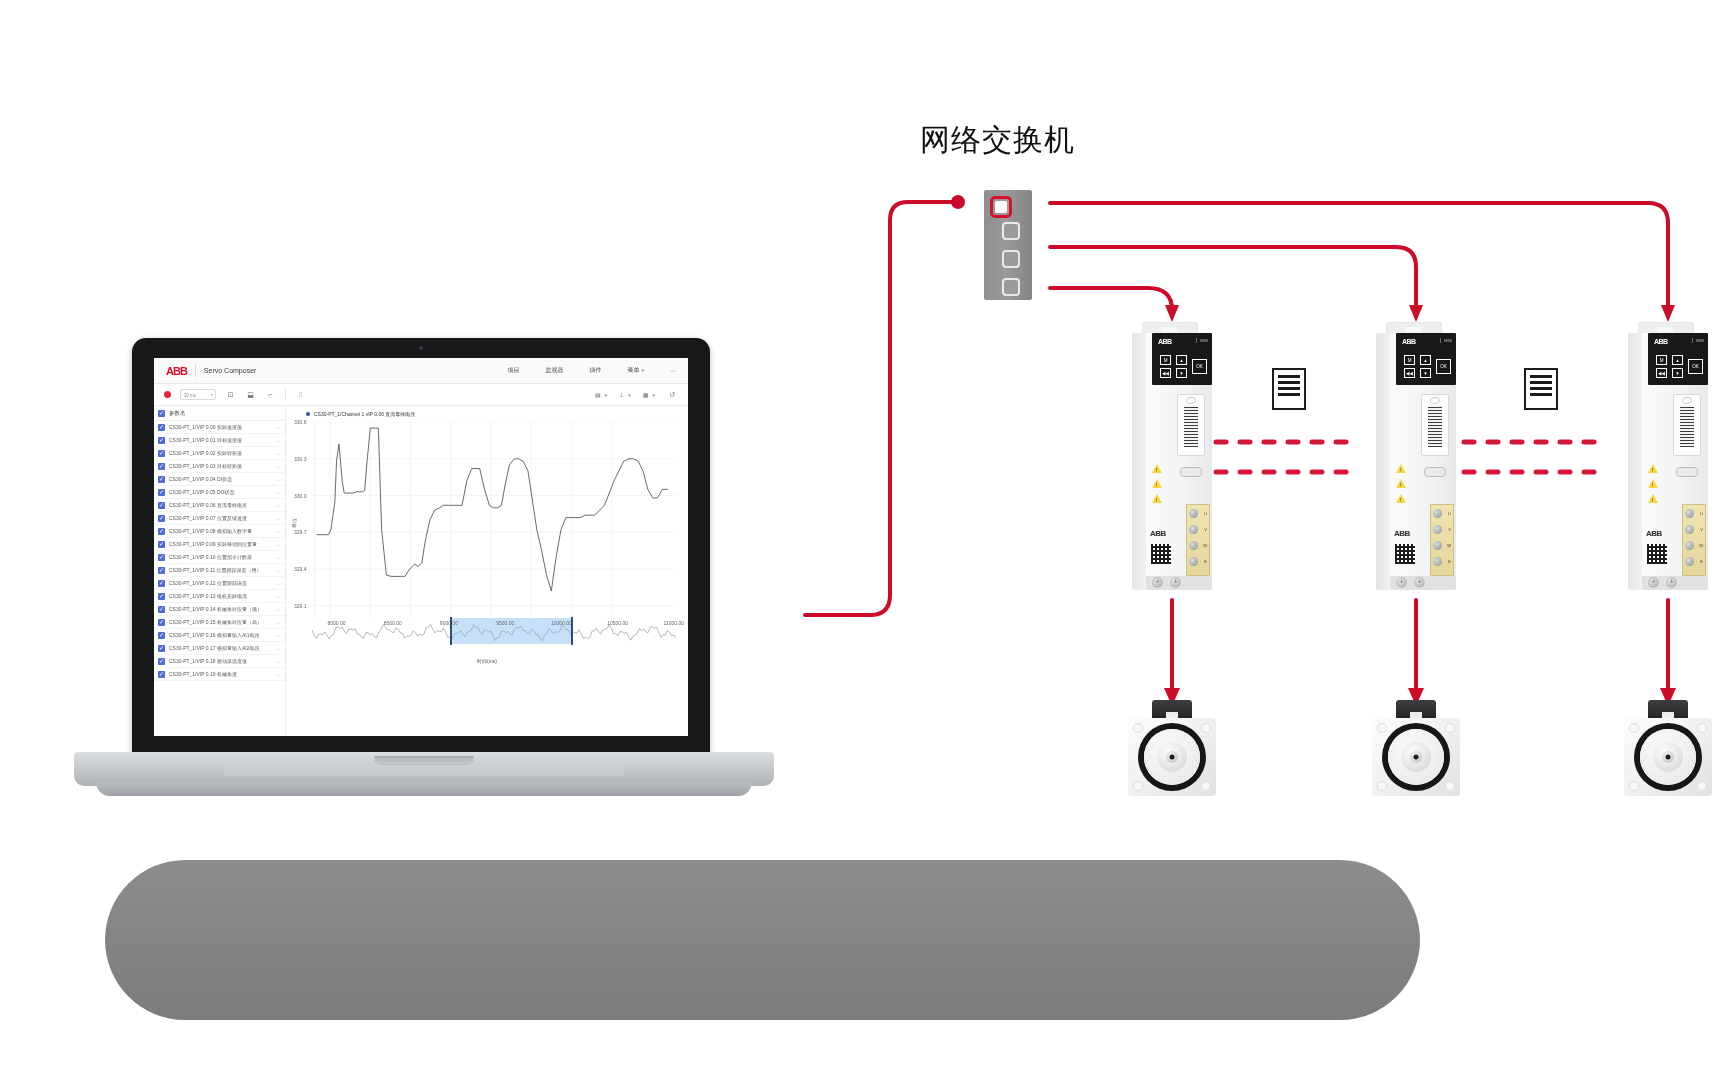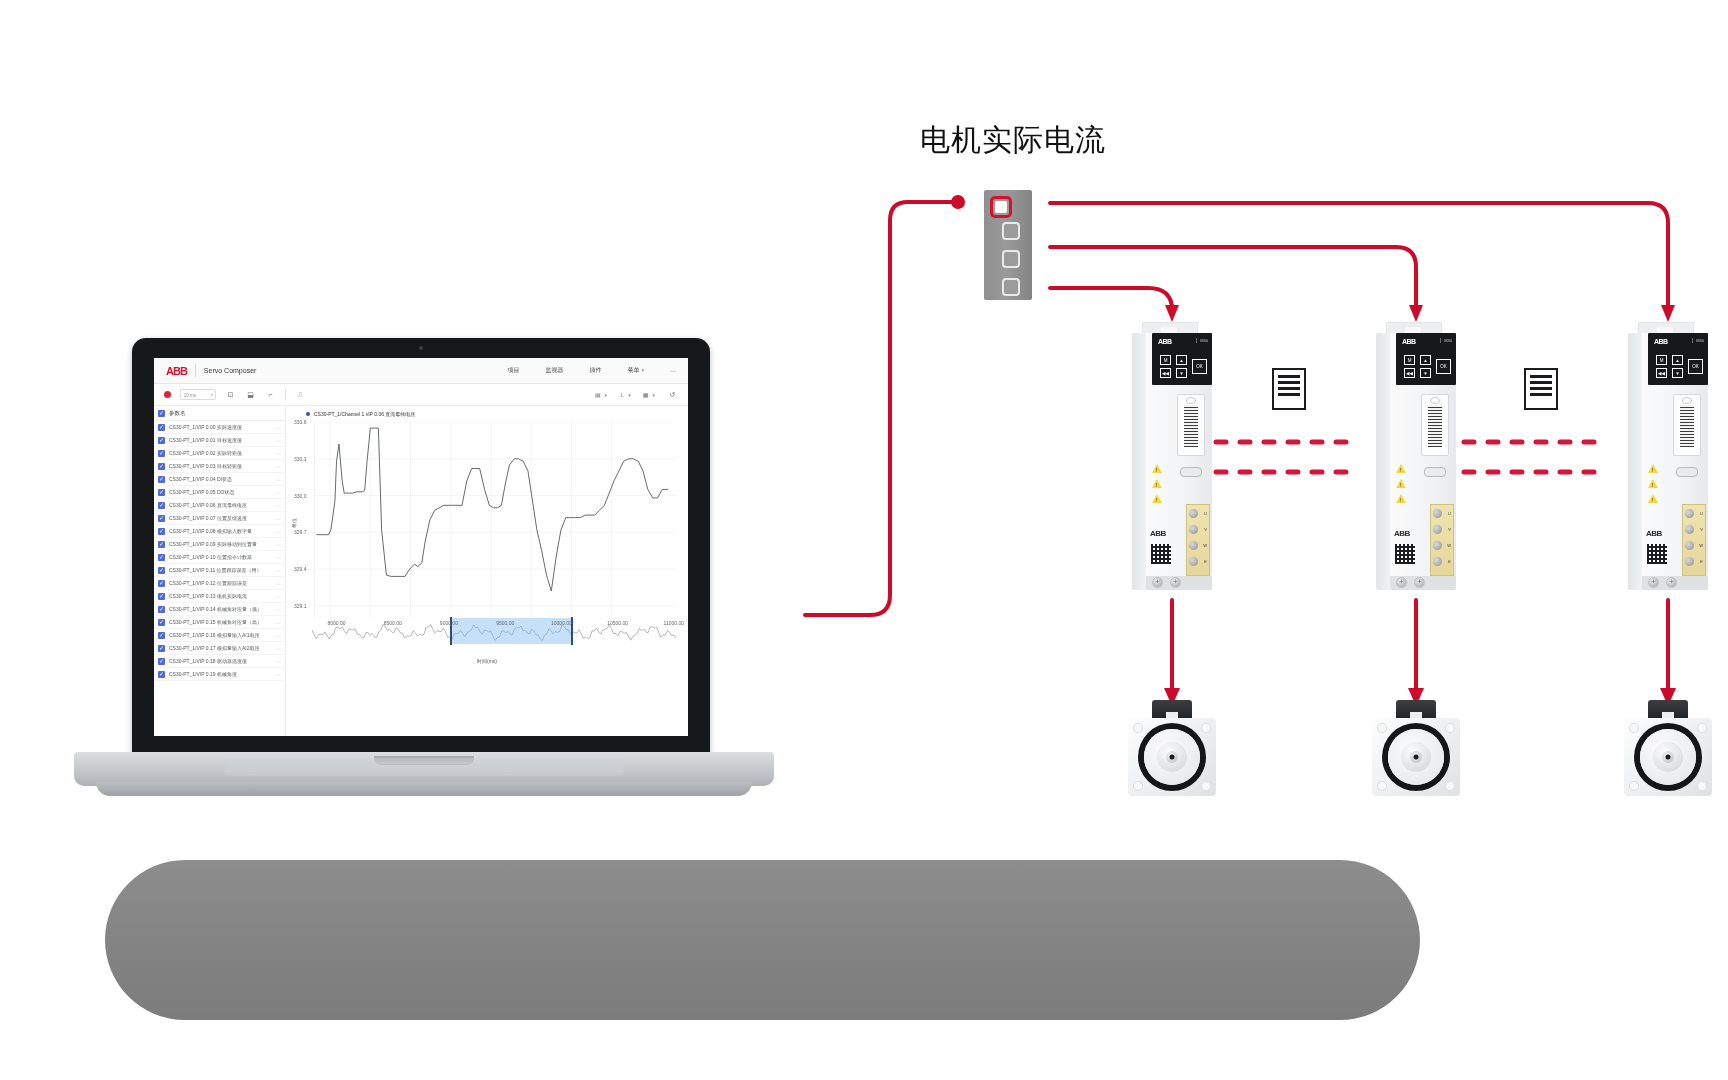--- a/index.html
+++ b/index.html
@@ -206,21 +206,21 @@
     <line x1="1464" y1="472" x2="1606" y2="472" stroke="#d4163a" stroke-width="5" stroke-dasharray="10 14" stroke-linecap="round"></line>
 
     <line x1="1172" y1="600" x2="1172" y2="690" stroke="#cc0a2a" stroke-width="4" stroke-linecap="round"></line>
     <polygon points="1172,706 1164,688 1180,688" fill="#cc0a2a"></polygon>
     <line x1="1416" y1="600" x2="1416" y2="690" stroke="#cc0a2a" stroke-width="4" stroke-linecap="round"></line>
     <polygon points="1416,706 1408,688 1424,688" fill="#cc0a2a"></polygon>
     <line x1="1668" y1="600" x2="1668" y2="690" stroke="#cc0a2a" stroke-width="4" stroke-linecap="round"></line>
     <polygon points="1668,706 1660,688 1676,688" fill="#cc0a2a"></polygon>
   </svg>
 
-  <div class="switch-title">电机实际电流</div>
+  <div class="switch-title">网络交换机</div>
 
   <div class="switch-body">
     <div class="sw-port active" style="left:6px; top:6px;"></div>
     <div class="sw-port" style="left:18px; top:32px;"></div>
     <div class="sw-port" style="left:18px; top:60px;"></div>
     <div class="sw-port" style="left:18px; top:88px;"></div>
   </div>
 
   <div class="laptop">
     <div class="lid">

